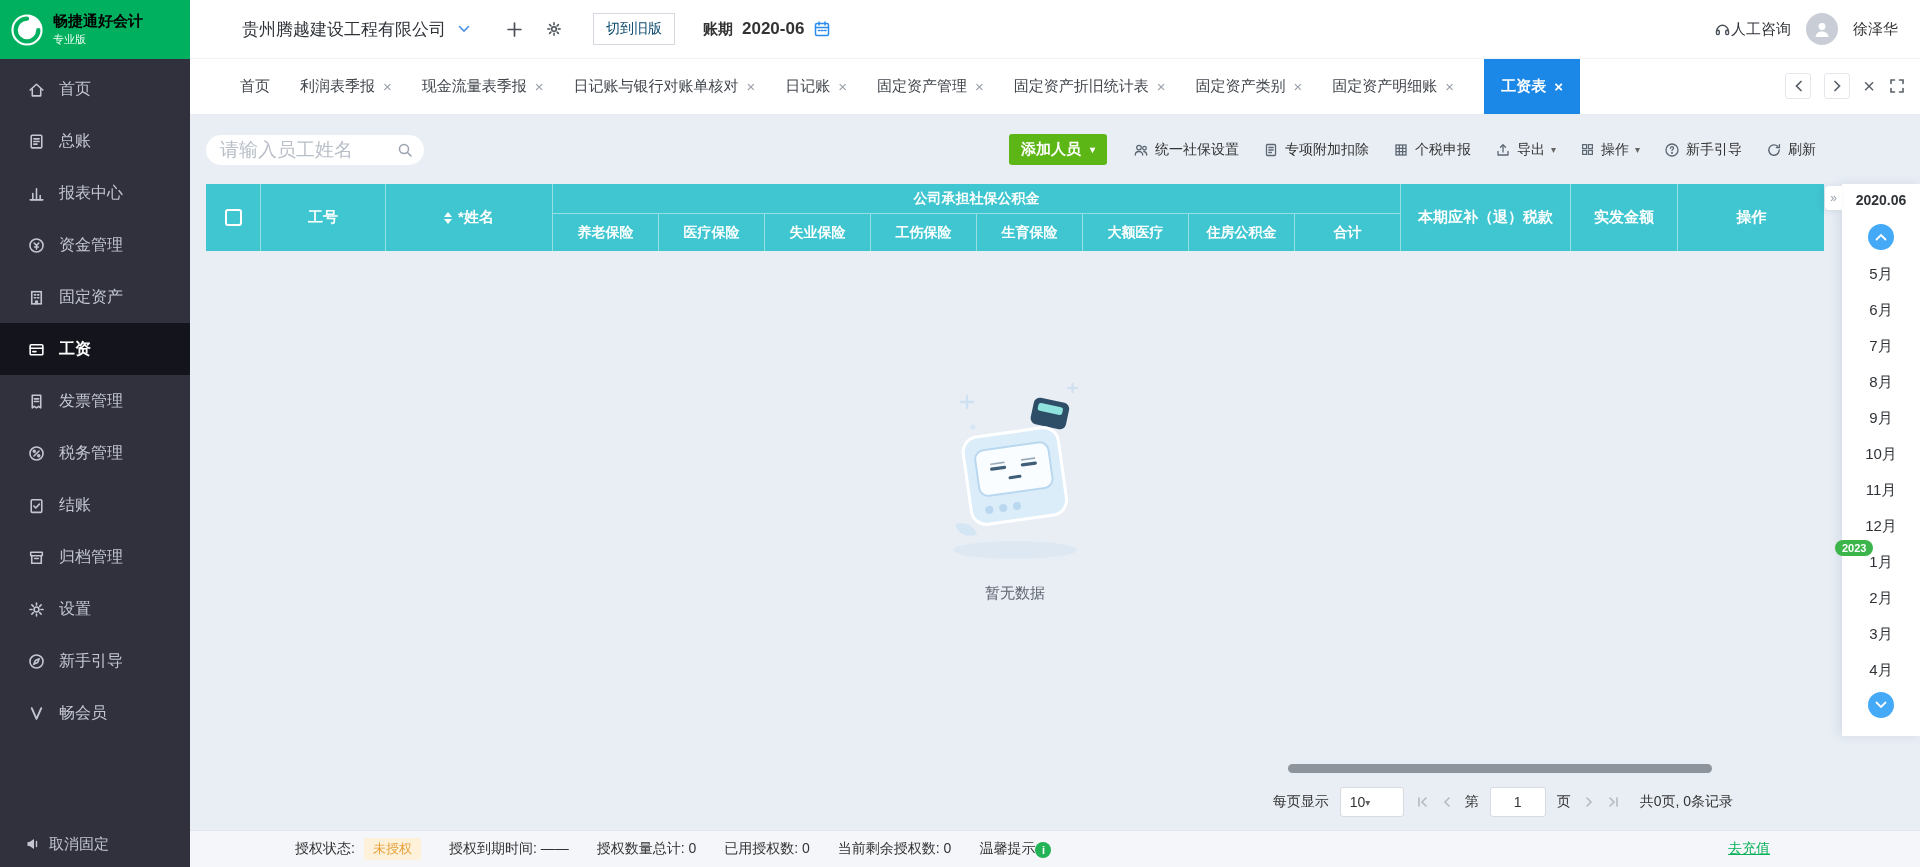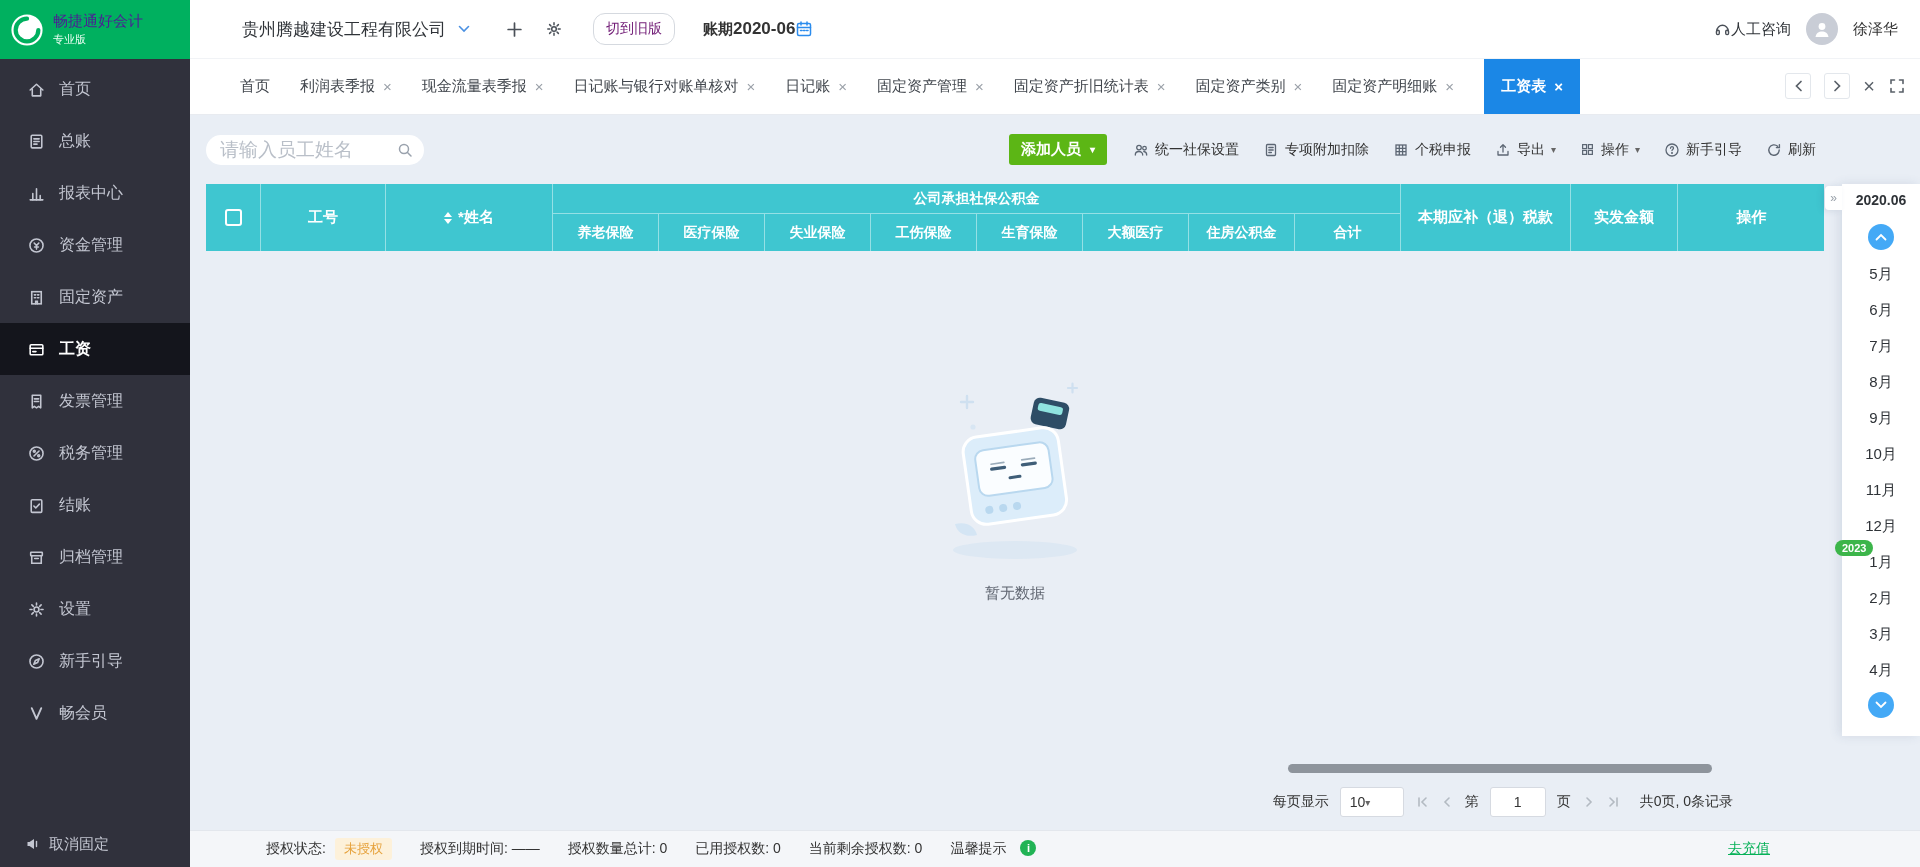--- a/index.html
+++ b/index.html
@@ -3,36 +3,36 @@
 <meta charset="utf-8">
 <style>
 *{margin:0;padding:0;box-sizing:border-box}
 html,body{width:1920px;height:867px;overflow:hidden}
 body{font-family:"Liberation Sans","DejaVu Sans",sans-serif;background:#e9eef5;color:#333}
 .app{position:relative;width:1920px;height:867px;overflow:hidden}
 
 
 .sidebar{position:absolute;left:0;top:0;bottom:0;width:190px;background:#30313c;z-index:10;display:flex;flex-direction:column}
 .logo{height:59px;background:#00b05f;display:flex;align-items:center;gap:9px;padding:0 10px;flex:none}
-.logo-title{color:#4c1d95;font-weight:normal;font-size:15px;line-height:1.15;white-space:nowrap}
+.logo-title{color:#000000;font-weight:bold;font-size:15px;line-height:1.15;white-space:nowrap}
 .logo-sub{color:#eafff3;font-size:11px;margin-top:2px}
 .menu{flex:1;padding-top:4px}
 .menu-item{height:52px;display:flex;align-items:center;gap:13px;padding-left:27px;color:#c3c6d1;font-size:16px;cursor:pointer}
 .menu-item svg{width:19px;height:19px;flex:none}
 .menu-item.active{background:#14151c;color:#fff;font-weight:bold}
 .unpin{height:46px;display:flex;align-items:center;gap:9px;padding-left:24px;color:#c3c6d1;font-size:15px;cursor:pointer;flex:none}
 
 
 .topbar{position:absolute;left:190px;top:0;right:0;height:59px;background:#fff;display:flex;align-items:center;padding:0 22px 0 52px;border-bottom:1px solid #f1f3f6;z-index:4}
 .company{display:flex;align-items:center;gap:12px;font-size:17px;color:#2f3338;cursor:pointer;white-space:nowrap}
 .company .chev{color:#4a90e2}
 .tb-plus{margin-left:36px;color:#4a5058;cursor:pointer;display:flex}
 .tb-gear{margin-left:22px;color:#4a5058;cursor:pointer;display:flex}
-.btn-old{margin-left:30px;border:1px solid #d5d9df;border-radius:12px;padding:6px 12px;font-size:14px;color:#701a75;cursor:pointer;background:#fff;white-space:nowrap}
-.period{margin-left:28px;display:flex;align-items:center;white-space:nowrap}
+.btn-old{margin-left:30px;border:1px solid #d5d9df;border-radius:0;padding:6px 12px;font-size:14px;color:#0c4a6e;cursor:pointer;background:#fff;white-space:nowrap}
+.period{margin-left:28px;display:flex;align-items:center;gap:9px;white-space:nowrap}
 .period-label{font-weight:bold;font-size:15px}
 .period-value{font-weight:bold;font-size:17px}
 .cal{color:#2b8ced;cursor:pointer;display:flex}
 .tb-right{margin-left:auto;display:flex;align-items:center;gap:15px}
 .support{display:flex;align-items:center;font-size:15px;cursor:pointer;color:#2f3338;white-space:nowrap}
 .support svg{color:#4a5058}
 .avatar{width:32px;height:32px;border-radius:50%;background:#c9cdd6;display:flex;align-items:center;justify-content:center;cursor:pointer}
 .username{font-size:15px;cursor:pointer;white-space:nowrap}
 
 
@@ -97,25 +97,25 @@
 .month-panel{position:absolute;right:0;top:184px;width:78px;height:552px;background:#fff;box-shadow:-3px 0 10px rgba(60,80,120,.12);z-index:6;display:flex;flex-direction:column;align-items:center}
 .mp-handle{position:absolute;left:-17px;top:2px;width:17px;height:24px;background:#fff;border-radius:4px 0 0 4px;box-shadow:-3px 1px 6px rgba(60,80,120,.12);display:flex;align-items:center;justify-content:center;color:#98a0a9;font-size:12px;cursor:pointer}
 .mp-title{height:32px;display:flex;align-items:center;font-weight:bold;font-size:14px;color:#2f3338}
 .mp-arrow{width:26px;height:26px;border-radius:50%;background:#44a9f6;color:#fff;display:flex;align-items:center;justify-content:center;margin:8px 0 6px;cursor:pointer;flex:none}
 .mp-arrow.down{margin:4px 0 0}
 .mp-months{display:flex;flex-direction:column}
 .mp-month{height:36px;width:78px;display:flex;align-items:center;justify-content:center;font-size:15px;font-weight:normal;color:#2f3338;cursor:pointer}
 .mp-badge{position:absolute;left:-7px;top:356px;background:#3cb54a;color:#fff;font-size:11px;font-weight:bold;border-radius:9px;padding:2px 7px;line-height:1.1}
 
 
-.statusbar{position:absolute;left:190px;right:0;bottom:0;height:37px;background:#f4f6f9;border-top:1px solid #e3e7ed;display:flex;align-items:center;gap:28px;padding-left:76px;font-size:14px;color:#333;z-index:7}
+.statusbar{position:absolute;left:190px;right:0;bottom:0;height:37px;background:#f4f6f9;border-top:1px solid #e3e7ed;display:flex;align-items:center;gap:28px;padding-left:105px;font-size:14px;color:#333;z-index:7}
 .auth{display:flex;align-items:center;gap:9px;white-space:nowrap}
 .auth-value{color:#e6a23c;background:#fdf1da;padding:2px 9px;border-radius:3px;font-size:13px}
 .sb-item{white-space:nowrap}
-.tip{display:flex;align-items:flex-start;gap:14px;white-space:nowrap}
+.tip{display:flex;align-items:flex-end;gap:0;white-space:nowrap}
 .tip-icon{width:16px;height:16px;border-radius:50%;background:#21b355;color:#fff;font-size:11px;font-weight:bold;display:flex;align-items:center;justify-content:center}
 .recharge{margin-left:auto;margin-right:150px;color:#07b158;cursor:pointer;text-decoration:underline;white-space:nowrap}
 </style>
 </head>
 <body>
 
 <div class="app">
 
   <aside class="sidebar">
     <div class="logo">

